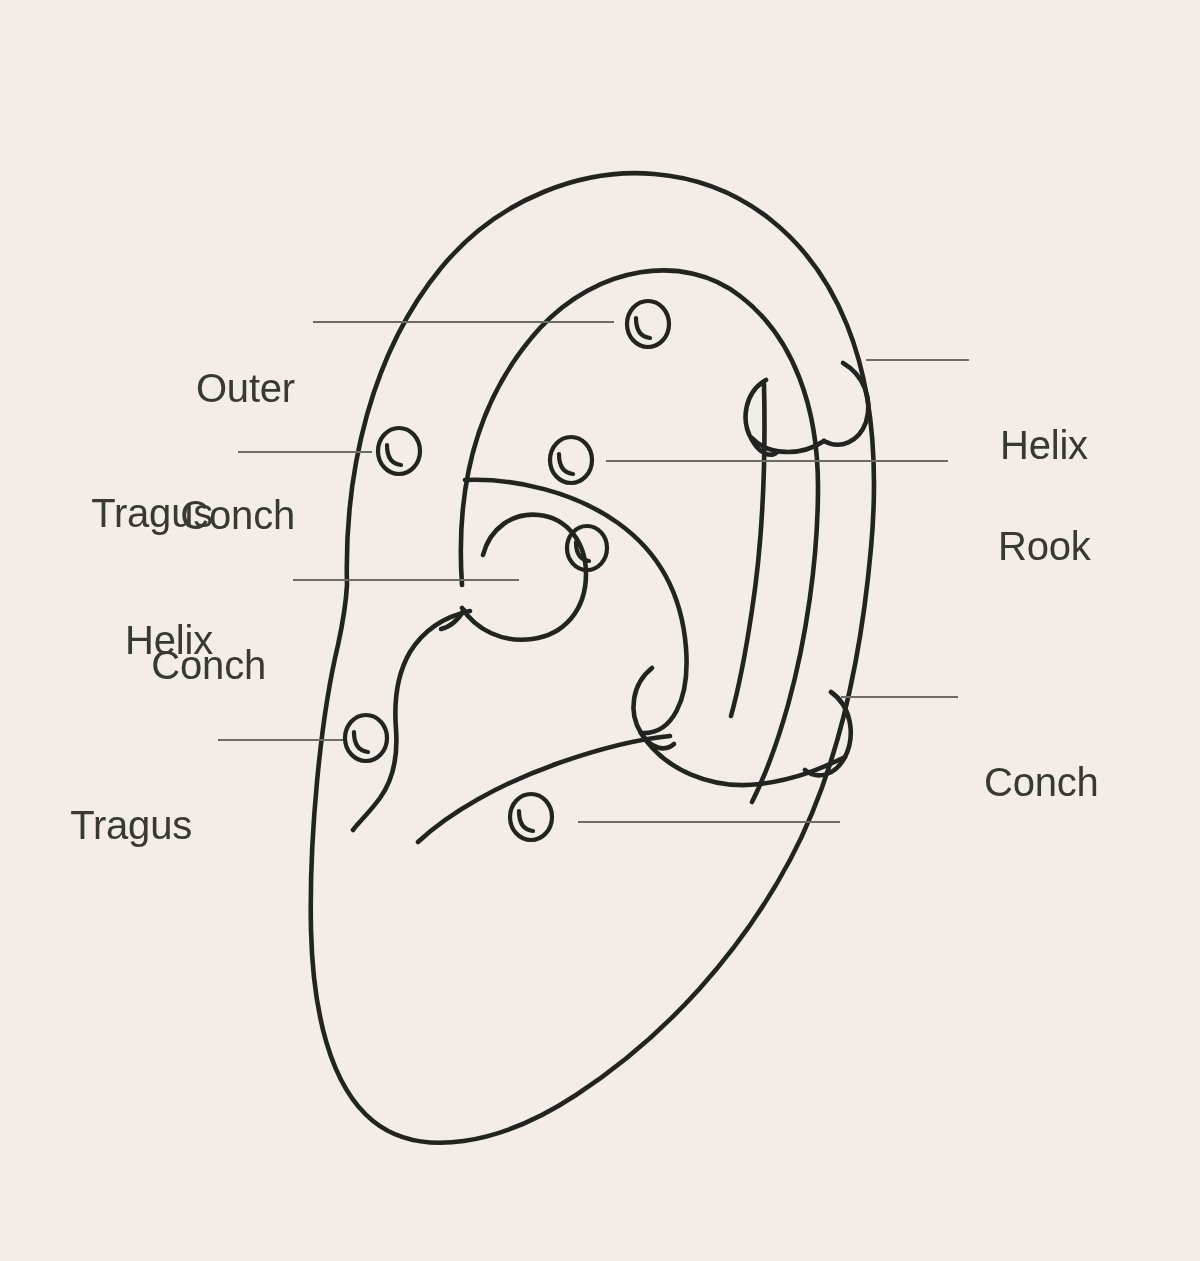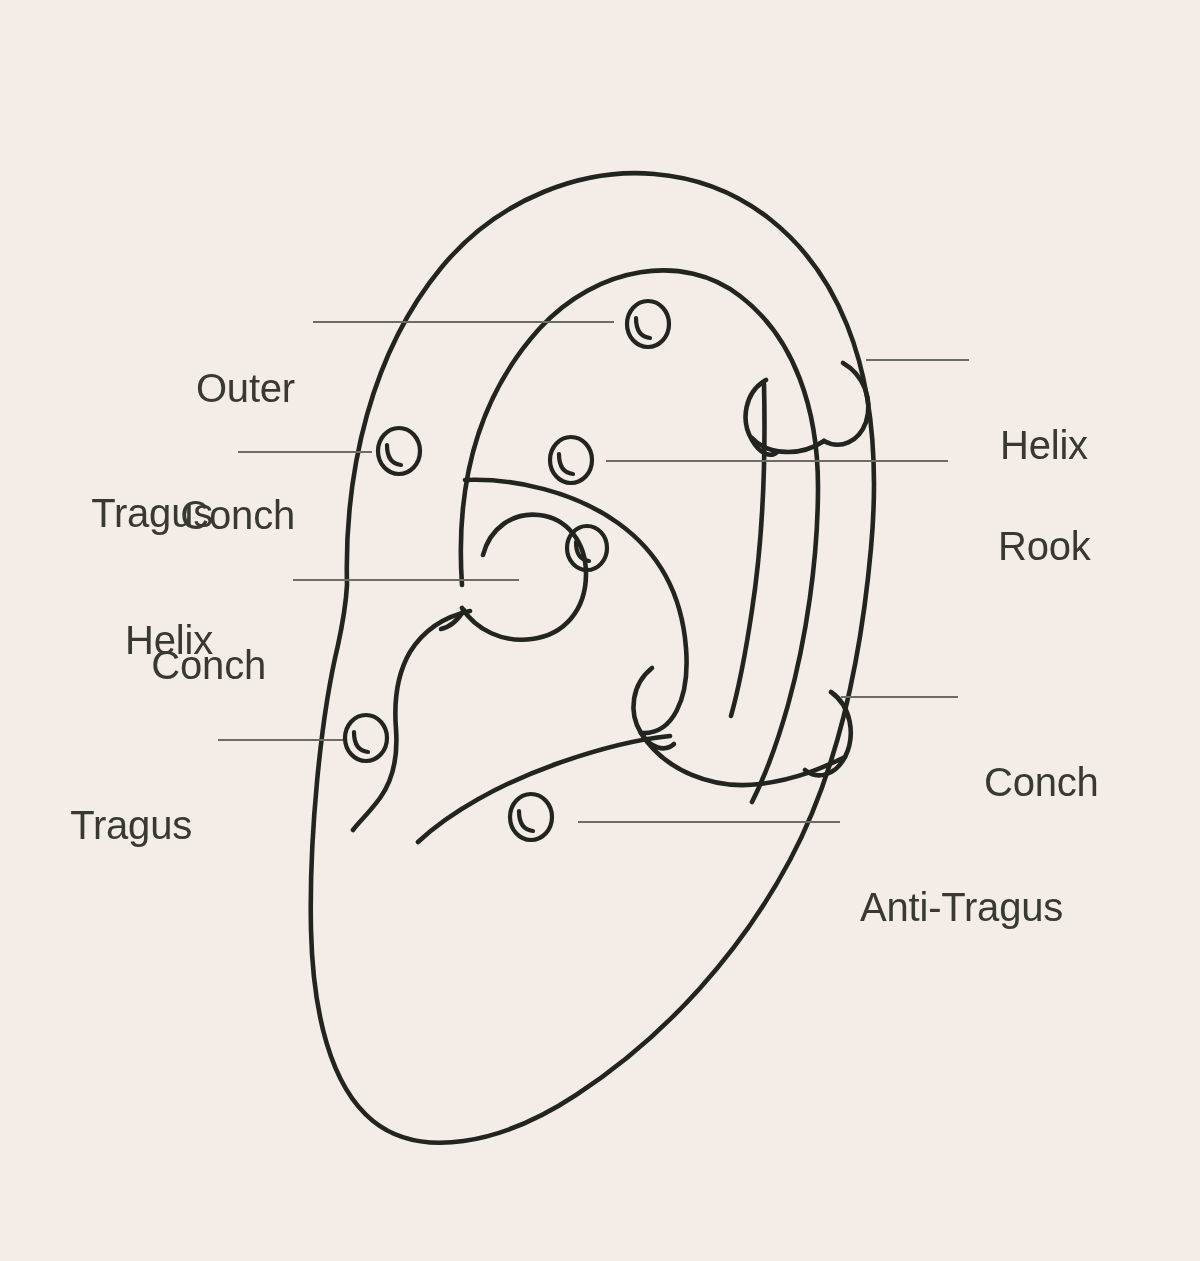--- a/index.html
+++ b/index.html
@@ -226,17 +226,14 @@
   </div>
 
   <div class="label left-align" style="left:998px; top:440px; width:220px;">
     <div>Rook</div>
   </div>
 
   <div class="label left-align" style="left:984px; top:676px; width:216px;">
     <div>Conch</div>
   </div>
 
-  <div class="label left-align" style="left:860px; top:801px; width:340px;">
-    <div>Anti-Tragus</div>
-  </div>
 
 </div>
 
 </body></html>

